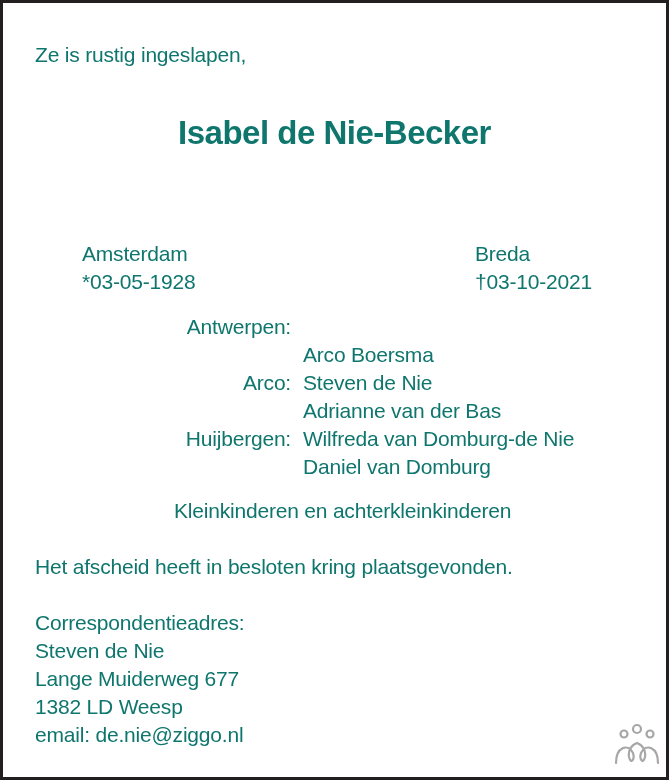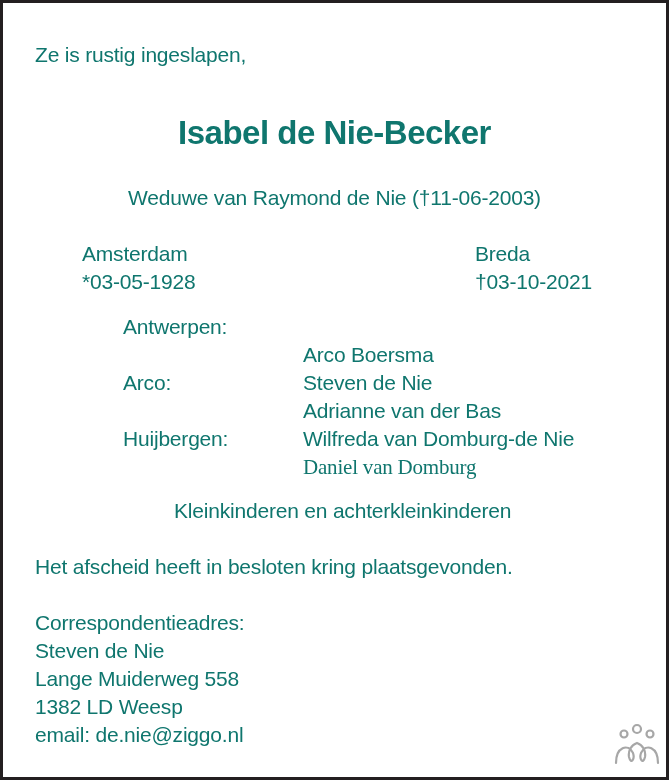--- a/index.html
+++ b/index.html
@@ -7,56 +7,55 @@
   .frame {
     position: absolute; left: 0; top: 0;
     width: 669px; height: 780px; box-sizing: border-box;
     border: 3px solid #231f20; background: #ffffff;
     font-family: "Liberation Sans", "DejaVu Sans", sans-serif;
     color: #0f766e;
   }
   .t { position: absolute; white-space: nowrap; font-size: 21px; line-height: 28px; letter-spacing: -0.2px; }
   .title { position: absolute; left: 0; width: 663px; top: 110px; text-align: center; font-size: 33px; font-weight: bold; letter-spacing: -0.5px; line-height: 40px; }
   .center { left: 0; width: 663px; text-align: center; }
-  .right { }
+  .right { text-align: right; }
   .icon { position: absolute; right: 5px; bottom: 10px; width: 48px; height: 44px; }
 </style>
 </head>
 <body>
 
 <div class="frame">
   <div class="t" style="left:32px; top:38px;">Ze is rustig ingeslapen,</div>
 
   <div class="title">Isabel de Nie-Becker</div>
 
-  <div class="t center" style="top:181px;">Weduwe van Raymond de Nie (†11-06-2003)</div>
 
   <div class="t" style="left:79px; top:237px;">Amsterdam</div>
   <div class="t" style="left:79px; top:265px;">*03-05-1928</div>
   <div class="t" style="left:472px; top:237px;">Breda</div>
   <div class="t" style="left:472px; top:265px;">†03-10-2021</div>
 
   <div class="t right" style="left:120px; width:168px; top:310px;">Antwerpen:</div>
   <div class="t" style="left:300px; top:338px;">Arco Boersma</div>
 
   <div class="t right" style="left:120px; width:168px; top:366px;">Arco:</div>
   <div class="t" style="left:300px; top:366px;">Steven de Nie</div>
   <div class="t" style="left:300px; top:394px;">Adrianne van der Bas</div>
 
   <div class="t right" style="left:120px; width:168px; top:422px;">Huijbergen:</div>
   <div class="t" style="left:300px; top:422px;">Wilfreda van Domburg-de Nie</div>
-  <div class="t" style="left:300px; top:450px;font-family:Liberation Serif, serif;">Daniel van Domburg</div>
+  <div class="t" style="left:300px; top:450px;">Daniel van Domburg</div>
 
   <div class="t" style="left:171px; top:494px;">Kleinkinderen en achterkleinkinderen</div>
 
   <div class="t" style="left:32px; top:550px;text-align:right;">Het afscheid heeft in besloten kring plaatsgevonden.</div>
 
   <div class="t" style="left:32px; top:606px;">Correspondentieadres:</div>
   <div class="t" style="left:32px; top:634px;">Steven de Nie</div>
-  <div class="t" style="left:32px; top:662px;">Lange Muiderweg 558</div>
+  <div class="t" style="left:32px; top:662px;">Lange Muiderweg 677</div>
   <div class="t" style="left:32px; top:690px;">1382 LD Weesp</div>
   <div class="t" style="left:32px; top:718px;">email: de.nie@ziggo.nl</div>
 
   <svg class="icon" viewBox="0 0 48 44">
     <g fill="none" stroke="#a7a7a7" stroke-width="2.2" stroke-linecap="round">
       <circle cx="24" cy="6" r="4"></circle>
       <circle cx="11" cy="11" r="3.5"></circle>
       <circle cx="37" cy="11" r="3.5"></circle>
       <path d="M3 40 C3 24, 15 20, 20 30 C22 36, 18 42, 16 34 C15 28, 18 22, 24 20 C30 22, 33 28, 32 34 C30 42, 26 36, 28 30 C33 20, 45 24, 45 40"></path>
     </g>

